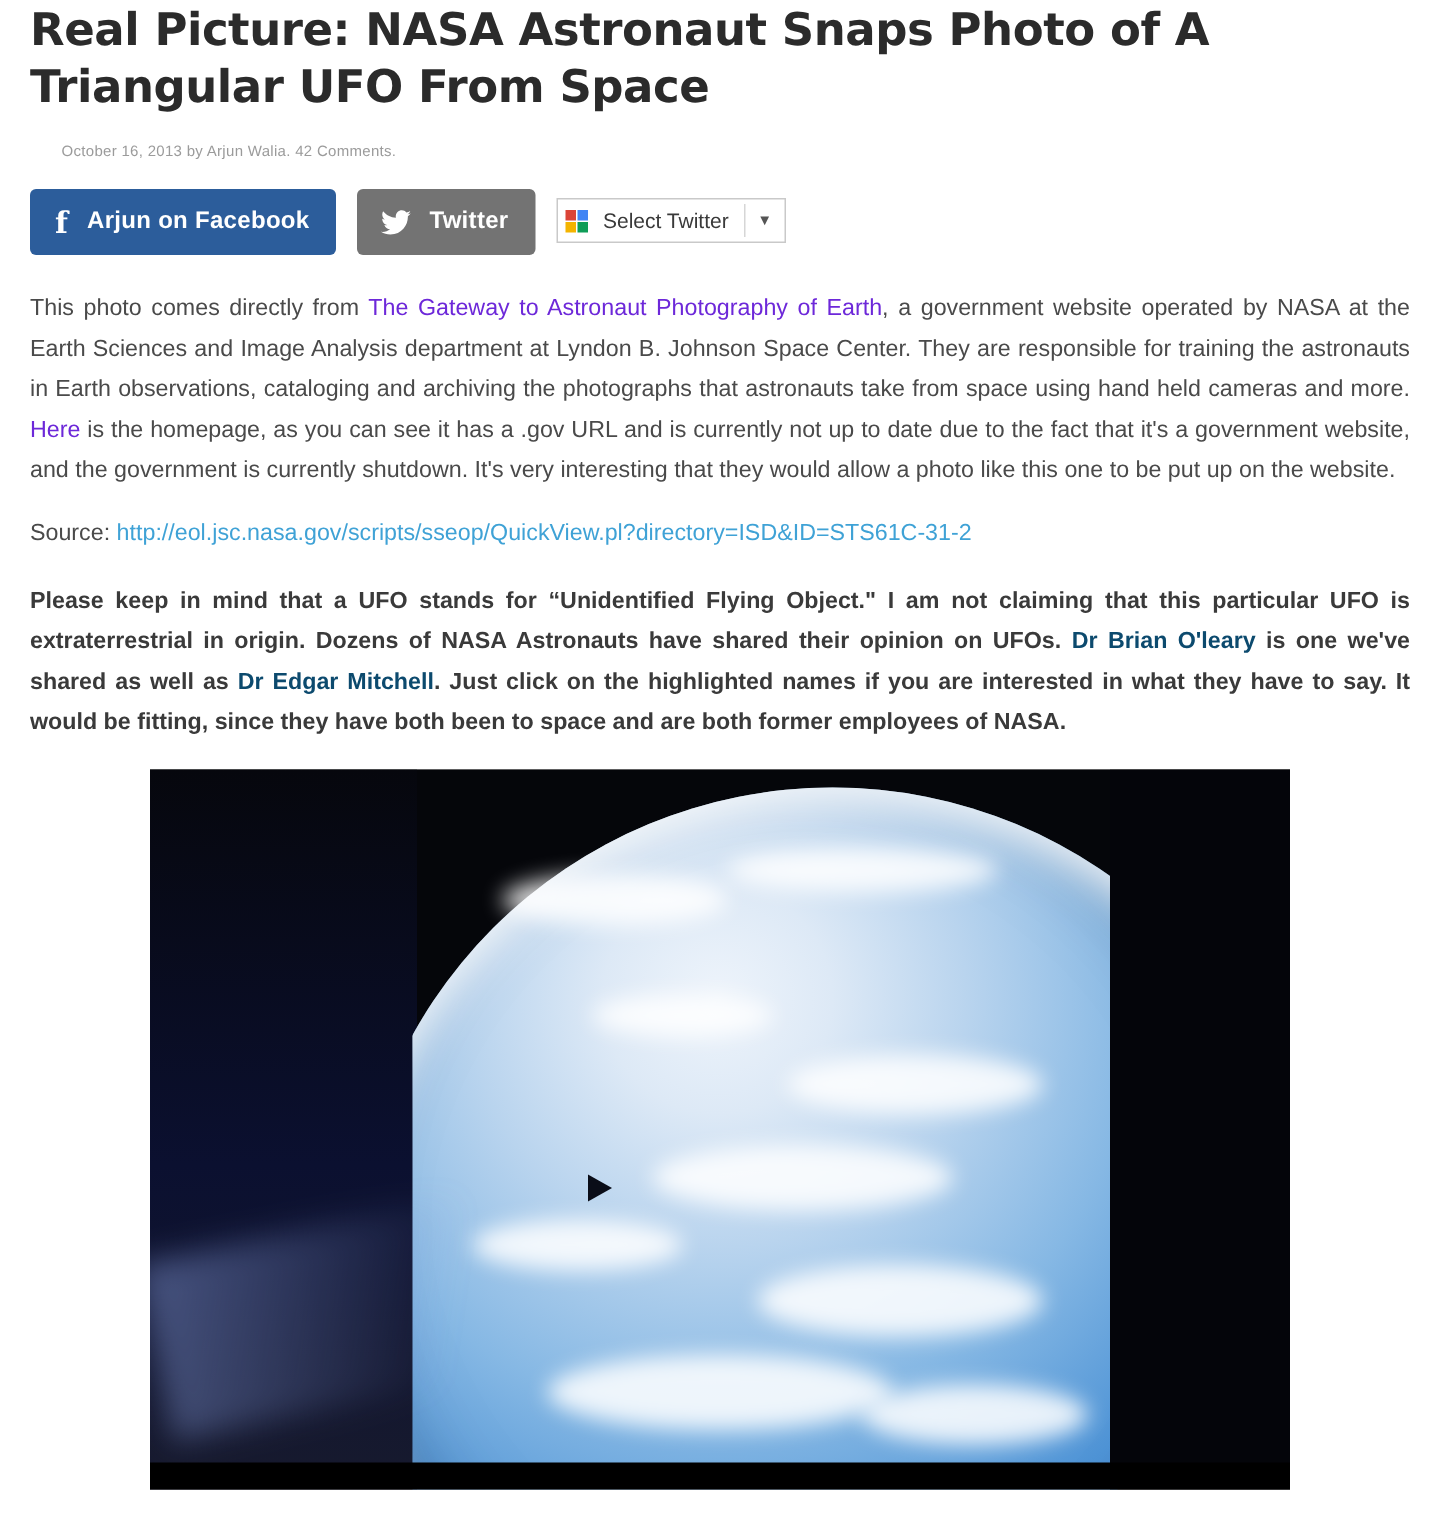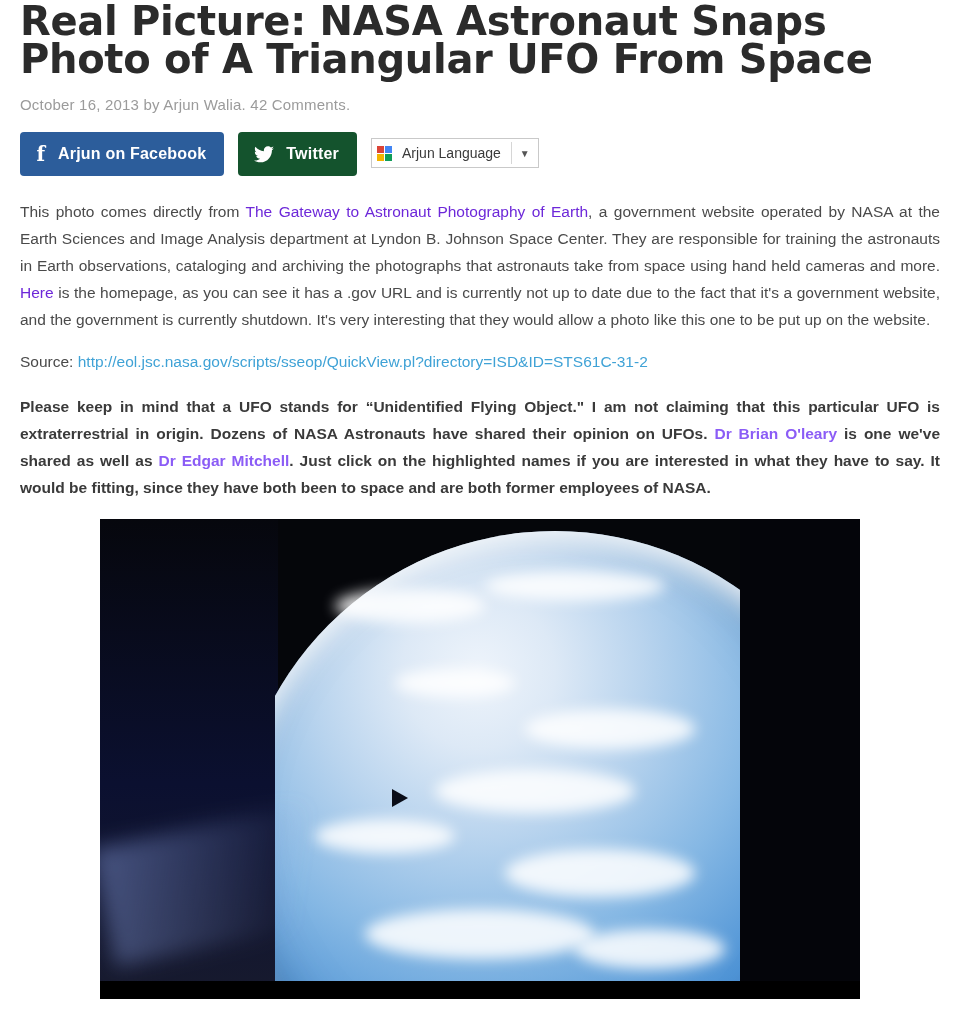--- a/index.html
+++ b/index.html
@@ -15,35 +15,36 @@
     min-height: 1016px;
     padding: 0 20px;
     background: #fff;
     position: relative;
     overflow: hidden;
   }
 
   
   .article-title {
     font-family: "DejaVu Sans", sans-serif;
-    font-size: 40px;
+    font-size: 30px;
     line-height: 38px;
     font-weight: bold;
     color: #2b2b2b;
     letter-spacing: -0.3px;
     margin: 0;
     padding-top: 2px;
     max-width: 900px;
   }
 
   .article-meta {
     margin-top: 18px;
-    font-size: 15px;
+    font-size: 10px;
     color: #9b9b9b;
     letter-spacing: 0.2px;
+    margin-left: 21px;
   }
 
   
   .share-row {
     margin-top: 19px;
     display: flex;
     align-items: flex-start;
     gap: 14px;
   }
   .btn-share {
@@ -58,21 +59,21 @@
     font-weight: bold;
     letter-spacing: 0.2px;
     cursor: pointer;
     border: none;
     white-space: nowrap;
   }
   .btn-facebook {
     background: #2c5d9b;
   }
   .btn-twitter {
-    background: #14532d;
+    background: #737373;
   }
   .fb-glyph {
     font-family: "DejaVu Serif", serif;
     font-weight: bold;
     font-size: 20px;
     line-height: 1;
     display: inline-block;
     width: 10px;
     text-align: center;
   }
@@ -145,21 +146,21 @@
   .p-source a { color: #3fa2d6; text-decoration: none; word-break: break-all; }
   .p-bold {
     margin-top: 18px;
     font-size: 15.5px;
     line-height: 27px;
     color: #3a3a3a;
     font-weight: bold;
     text-align: justify;
     max-width: 920px;
   }
-  .p-bold a { color: #8b5cf6; text-decoration: none; }
+  .p-bold a { color: #0c4a6e; text-decoration: none; }
 
   
   .photo-wrap {
     margin: 18px auto 0;
     width: 760px;
     height: 480px;
     background: #000;
     position: relative;
     overflow: hidden;
   }
@@ -266,21 +267,21 @@
 
     <div class="lang-widget">
       <span class="lang-icon">
         <span class="g-squares">
             <i></i>
             <i></i>
             <i></i>
             <i></i>
           </span>
       </span>
-      <span class="lang-label">Arjun Language</span>
+      <span class="lang-label">Select Twitter</span>
       <span class="lang-sep"></span>
       <span class="lang-caret">▼</span>
     </div>
   </div>
 
   <p class="body-text">
     <span>This photo comes directly from </span><a href="#">The Gateway to Astronaut Photography of Earth</a><span>, a government website operated by NASA at the Earth Sciences and Image Analysis department at Lyndon B. Johnson Space Center. They are responsible for training the astronauts in Earth observations, cataloging and archiving the photographs that astronauts take from space using hand held cameras and more. </span><a href="#">Here</a><span> is the homepage, as you can see it has a .gov URL and is currently not up to date due to the fact that it's a government website, and the government is currently shutdown. It's very interesting that they would allow a photo like this one to be put up on the website.</span>
   </p>
 
   <p class="p-source">

